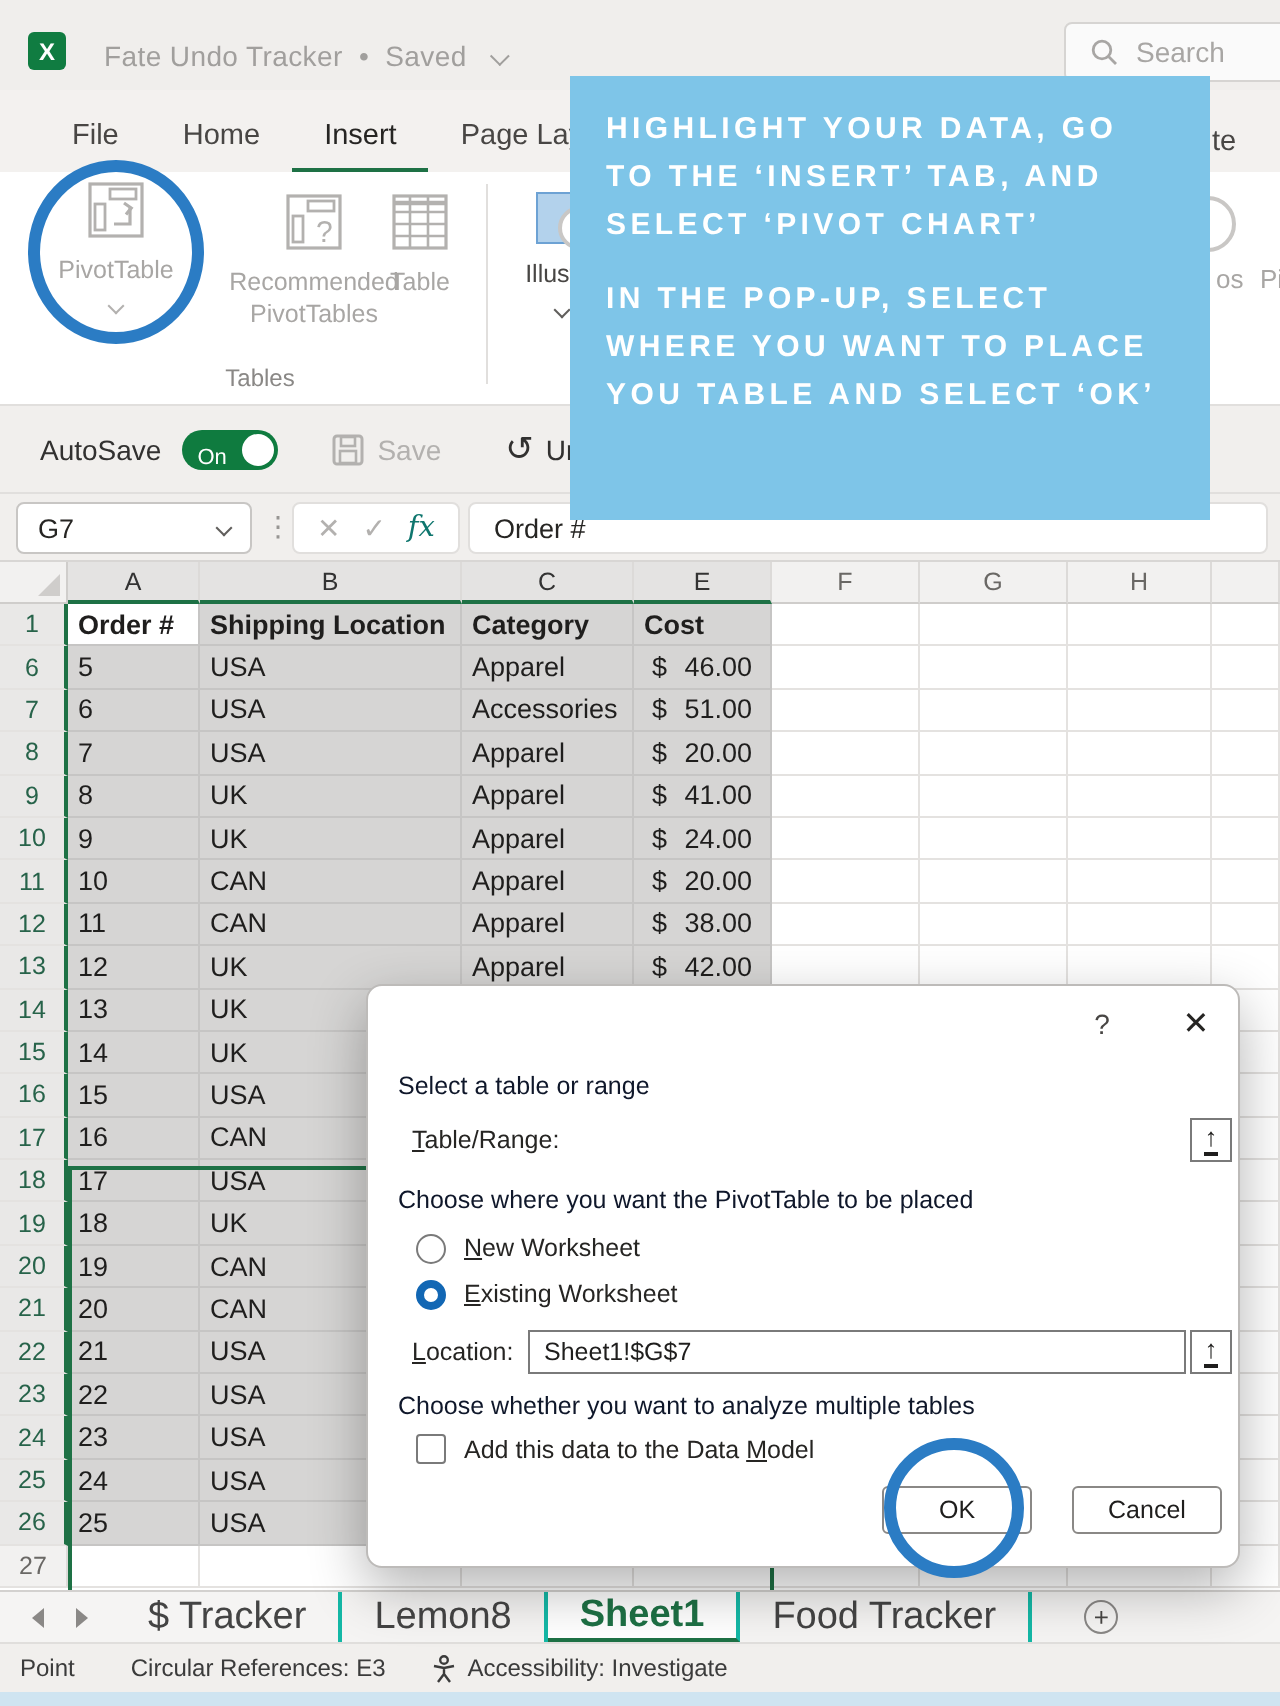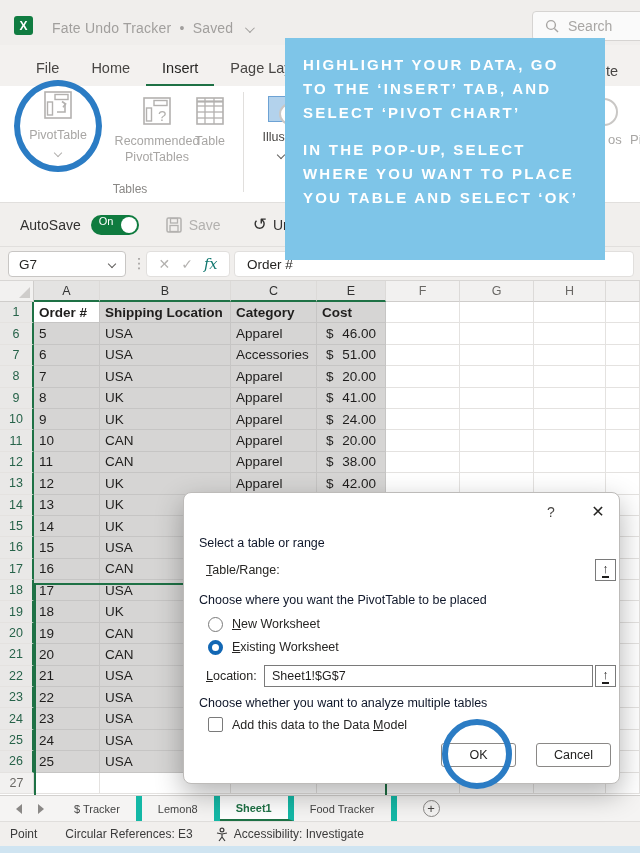--- a/index.html
+++ b/index.html
@@ -42,21 +42,21 @@
 
   .pivot-circle { position:absolute; left:14px; top:80px; width:88px; height:92px; border:6px solid #2b7cc4; border-radius:50%; z-index:30; pointer-events:none; }
 
   
   .instruction { position:absolute; left:285px; top:38px; width:320px; height:222px; background:#7ec5e8; z-index:25; padding:15px 18px; }
   .instruction p { color:#ffffff; font-weight:bold; font-size:15px; letter-spacing:2.2px; line-height:1.6; text-transform:uppercase; }
   .instruction p + p { margin-top:13px; }
 
   
   .qat-inner { display:flex; align-items:center; height:100%; padding-left:20px; gap:10px; font-size:14px; color:#323130; }
-  .toggle { width:48px; height:20px; background:#0f7b3f; border-radius:10px; position:relative; color:#fff; font-size:11px; display:flex; align-items:flex-start; padding-left:8px; }
+  .toggle { width:48px; height:20px; background:#0f7b3f; border-radius:10px; position:relative; color:#fff; font-size:11px; display:flex; align-items:flex-end; padding-left:8px; }
   .toggle .knob { position:absolute; right:2px; top:2px; width:16px; height:16px; background:#fff; border-radius:50%; }
   .save-grp { display:flex; align-items:center; gap:6px; color:#b3b1af; margin-left:16px; }
   .undo-grp { display:flex; align-items:center; gap:6px; margin-left:22px; color:#323130; }
   .undo-arrow { font-size:17px; line-height:1; }
 
   
   .namebox { position:absolute; left:8px; top:4px; width:118px; height:26px; background:#fff; border:1px solid #c8c6c4; border-radius:4px; display:flex; align-items:center; padding:0 10px; font-size:13.5px; color:#262523; justify-content:space-between; }
   .vdots { position:absolute; left:132px; top:8px; color:#979593; font-size:14px; letter-spacing:0; }
   .fxbox { position:absolute; left:146px; top:4px; width:84px; height:26px; background:#fff; border:1px solid #e1dfdd; border-radius:4px; display:flex; align-items:center; justify-content:space-around; padding:0 6px; }
   .fx-x { color:#b3b1af; font-size:14px; }
@@ -96,21 +96,21 @@
   .checkbox { position:absolute; width:15px; height:15px; border:1px solid #7a7a7a; border-radius:2px; background:#fff; }
   .dlg-btn { position:absolute; width:75px; height:24px; background:#fff; border:1px solid #8a8886; border-radius:3px; display:flex; align-items:center; justify-content:center; font-size:12.5px; color:#1f1e1d; }
   .ok-circle { position:absolute; left:258px; top:226px; width:70px; height:70px; border:6px solid #2b7cc4; border-radius:50%; z-index:45; pointer-events:none; }
   u { text-decoration:underline; }
 
   
   .nav-arrows { display:flex; align-items:center; gap:16px; padding:0 14px 0 16px; }
   .tri { width:0; height:0; border-top:5px solid transparent; border-bottom:5px solid transparent; }
   .tri.left { border-right:6px solid #8a8886; }
   .tri.right { border-left:6px solid #8a8886; }
-  .stab { display:flex; align-items:center; padding:0 16px; font-size:11px; color:#444; border-right:6px solid #14b8a6; }
+  .stab { display:flex; align-items:center; padding:0 16px; font-size:19px; color:#444; border-right:2px solid #14b8a6; }
   .stab:first-of-type{ border-left:1px solid #d8d6d4; }
   .stab.active { background:#fff; color:#1e7145; font-weight:bold; border-bottom:2.5px solid #1e7145; }
   .addsheet { display:flex; align-items:center; margin-left:26px; }
   .addsheet .circ { width:17px; height:17px; border:1px solid #8a8886; border-radius:50%; display:flex; align-items:center; justify-content:center; font-size:13px; color:#484644; line-height:1; }
 
   
   .sb-item { margin-left:14px; }
   .sb-acc { display:flex; align-items:center; gap:5px; margin-left:22px; }
 </style>
 </head>

